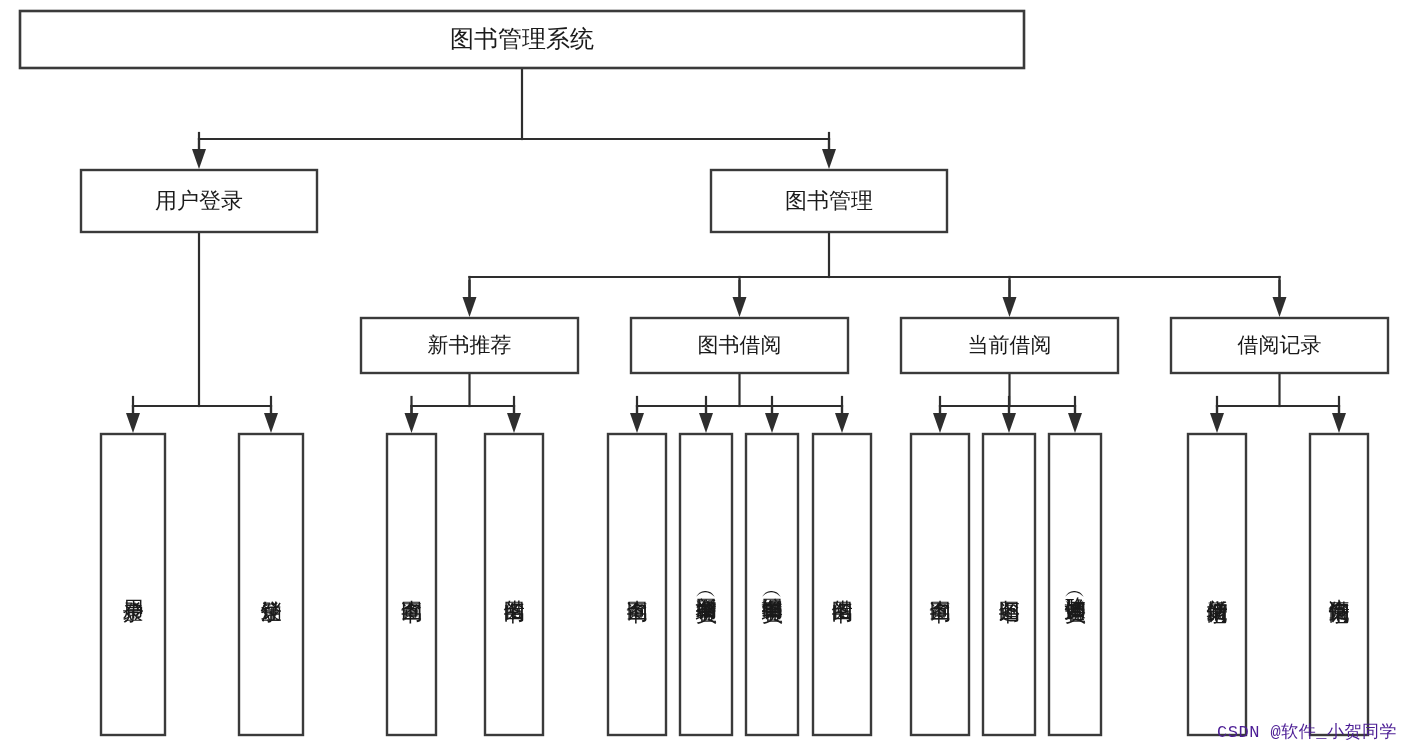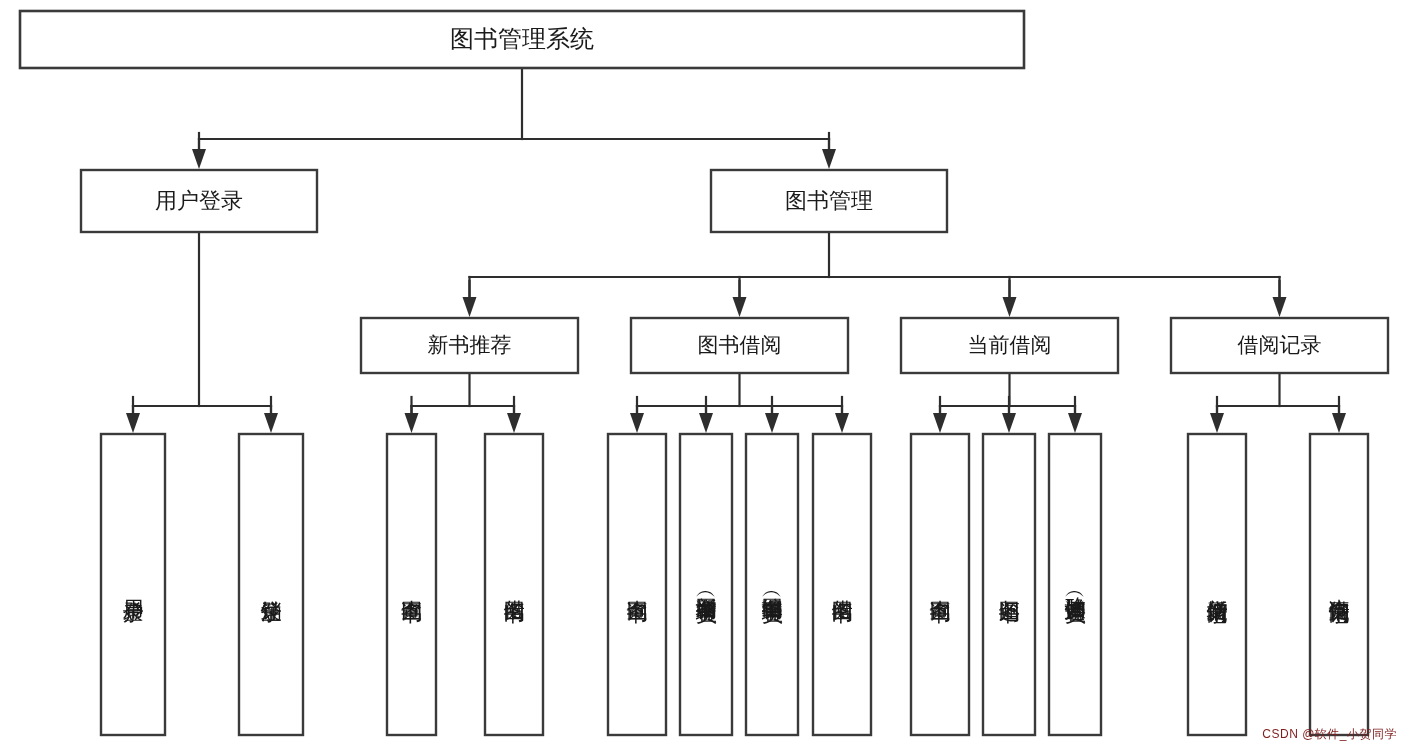--- a/index.html
+++ b/index.html
@@ -67,23 +67,23 @@
     display: flex;
     align-items: center;
     justify-content: center;
     white-space: nowrap;
     pointer-events: none;
   }
   #watermark {
     position: absolute;
     right: 8px;
     bottom: 4px;
-    font-family: Liberation Sans, sans-serif;
-    font-size: 12px;
-    color: #7f1d1d;
+    font-family: Liberation Mono, monospace;
+    font-size: 17px;
+    color: #4c1d95;
     letter-spacing: 0.5px;
     user-select: none;
   }
 </style>
 </head>
 <body>
 
 <div id="diagram-root">
   <svg id="tree" viewBox="0 0 1405 747">
     <g id="connectors-layer">

